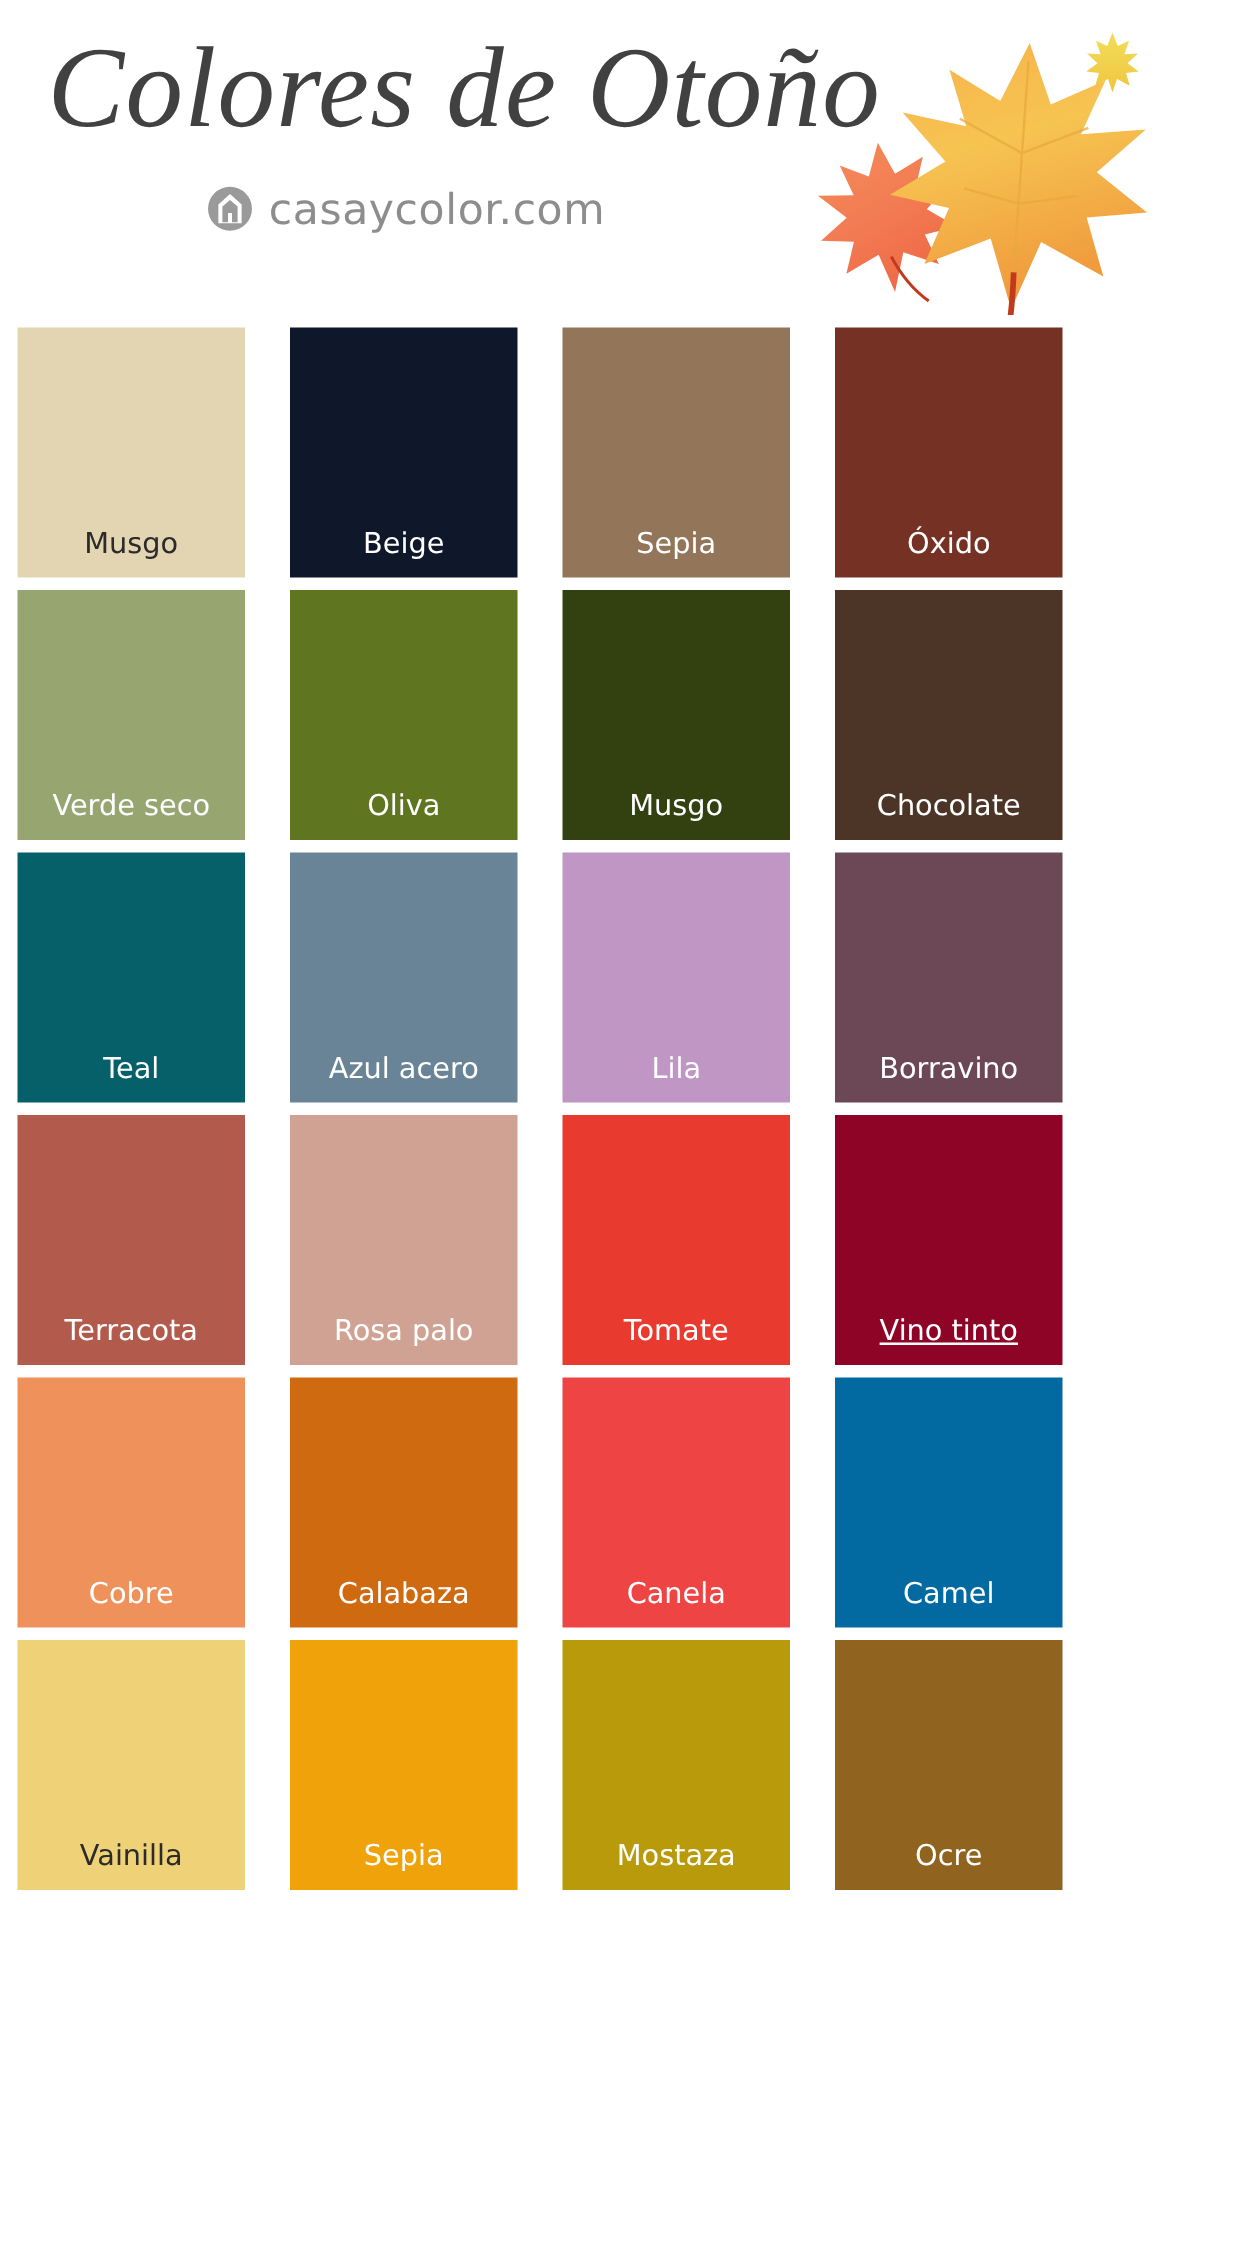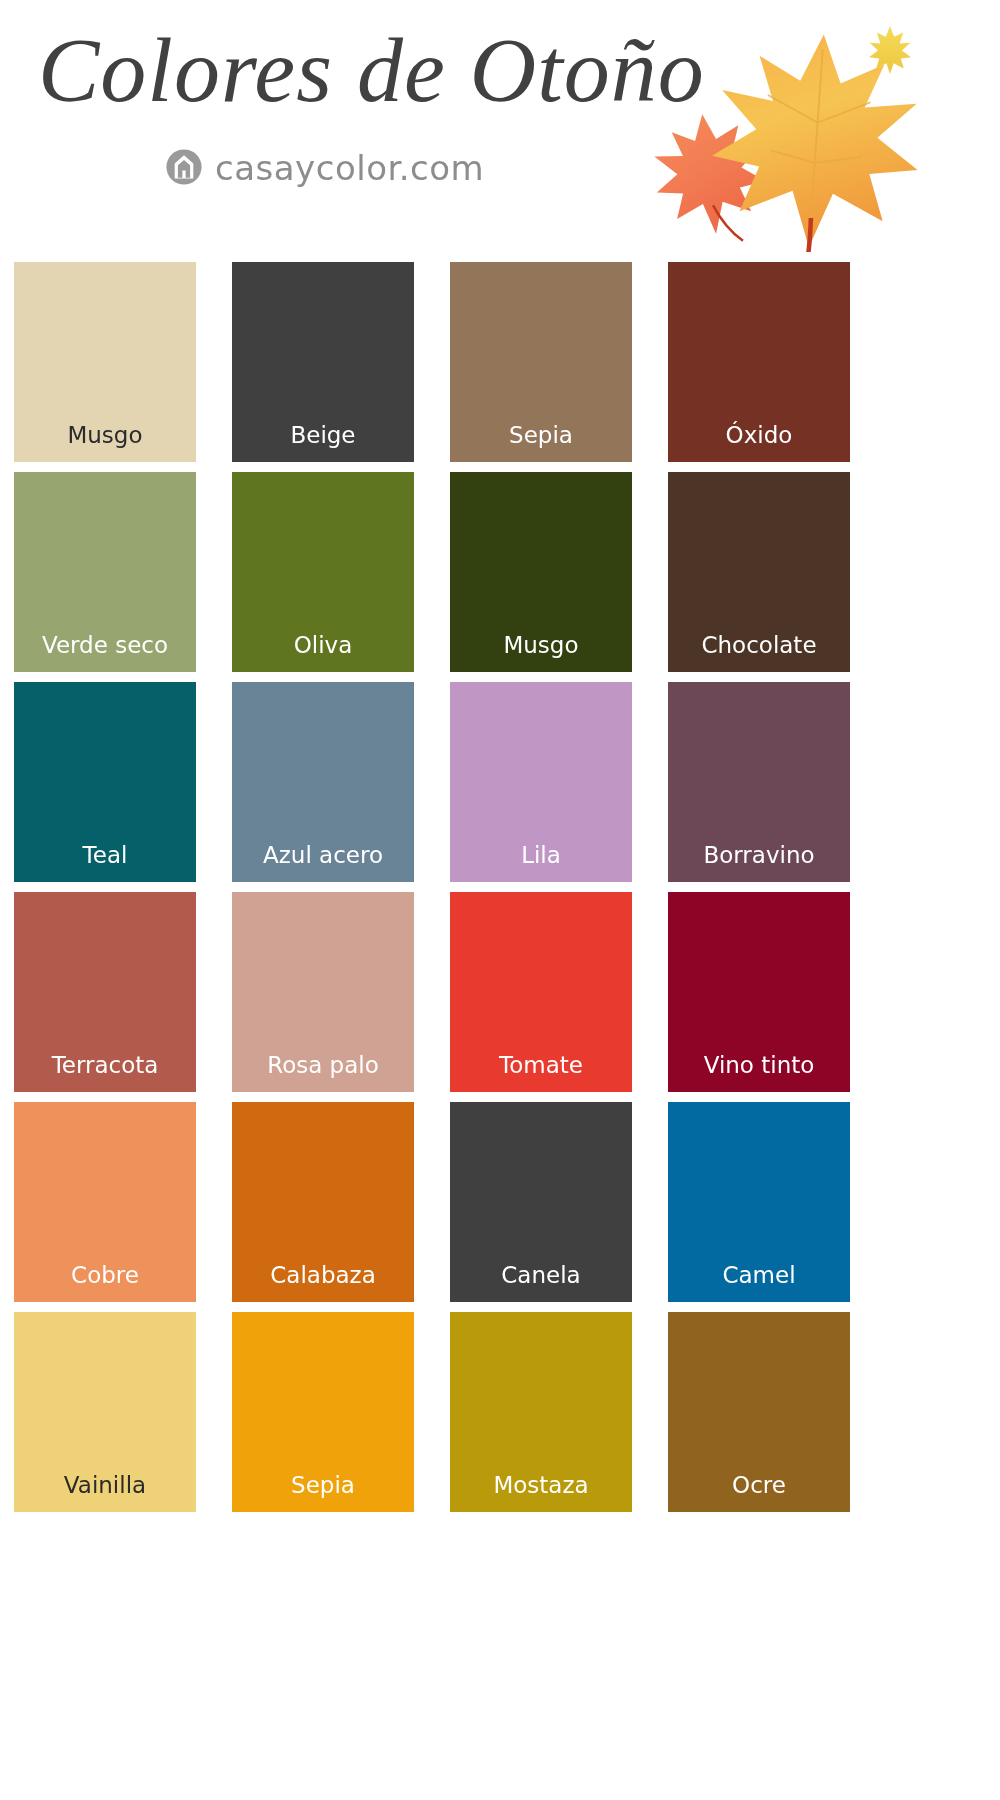--- a/index.html
+++ b/index.html
@@ -165,21 +165,21 @@
         <path stroke="#C13A1E" stroke-width="5" fill="none" d="M100 200 C 101 228, 100 252, 96 272"></path>
       </g>
     </svg>
   </div>
 </div>
 
 <div class="palette">
     <div class="swatch dark-label" style="background-color: rgb(227, 213, 178);">
       <div class="swatch-label" style="color: rgb(43, 43, 43);">Musgo</div>
     </div>
-    <div class="swatch" style="background-color: #404040; padding-left: 36px;">
+    <div class="swatch" style="background-color: #0f172a; padding-left: 36px;">
       <div class="swatch-label" style="color: rgb(255, 255, 255);">Beige</div>
     </div>
     <div class="swatch" style="background-color: rgb(147, 117, 90);">
       <div class="swatch-label" style="color: rgb(255, 255, 255);">Sepia</div>
     </div>
     <div class="swatch" style="background-color: rgb(117, 50, 36);">
       <div class="swatch-label" style="color: rgb(255, 255, 255);">Óxido</div>
     </div>
     <div class="swatch" style="background-color: rgb(151, 165, 113);">
       <div class="swatch-label" style="color: rgb(255, 255, 255);">Verde seco</div>
@@ -208,29 +208,29 @@
     <div class="swatch" style="background-color: rgb(178, 90, 76);">
       <div class="swatch-label" style="color: rgb(255, 255, 255);">Terracota</div>
     </div>
     <div class="swatch" style="background-color: rgb(207, 162, 147);">
       <div class="swatch-label" style="color: rgb(255, 255, 255);">Rosa palo</div>
     </div>
     <div class="swatch" style="background-color: rgb(232, 58, 46);">
       <div class="swatch-label" style="color: rgb(255, 255, 255);">Tomate</div>
     </div>
     <div class="swatch" style="background-color: rgb(142, 4, 39);">
-      <div class="swatch-label" style="color: rgb(255, 255, 255);">Vino tinto</div>
+      <div class="swatch-label" style="color: rgb(255, 255, 255); text-decoration: underline;">Vino tinto</div>
     </div>
     <div class="swatch" style="background-color: rgb(239, 145, 90);">
       <div class="swatch-label" style="color: rgb(255, 255, 255);">Cobre</div>
     </div>
     <div class="swatch" style="background-color: rgb(208, 106, 16);">
       <div class="swatch-label" style="color: rgb(255, 255, 255);">Calabaza</div>
     </div>
-    <div class="swatch" style="background-color: #404040;">
+    <div class="swatch" style="background-color: #ef4444;">
       <div class="swatch-label" style="color: rgb(255, 255, 255);">Canela</div>
     </div>
     <div class="swatch" style="background-color: #0369a1;">
       <div class="swatch-label" style="color: rgb(255, 255, 255);">Camel</div>
     </div>
     <div class="swatch dark-label" style="background-color: rgb(239, 210, 119);">
       <div class="swatch-label" style="color: rgb(43, 43, 43);">Vainilla</div>
     </div>
     <div class="swatch" style="background-color: rgb(240, 162, 11);">
       <div class="swatch-label" style="color: rgb(255, 255, 255);">Sepia</div>

